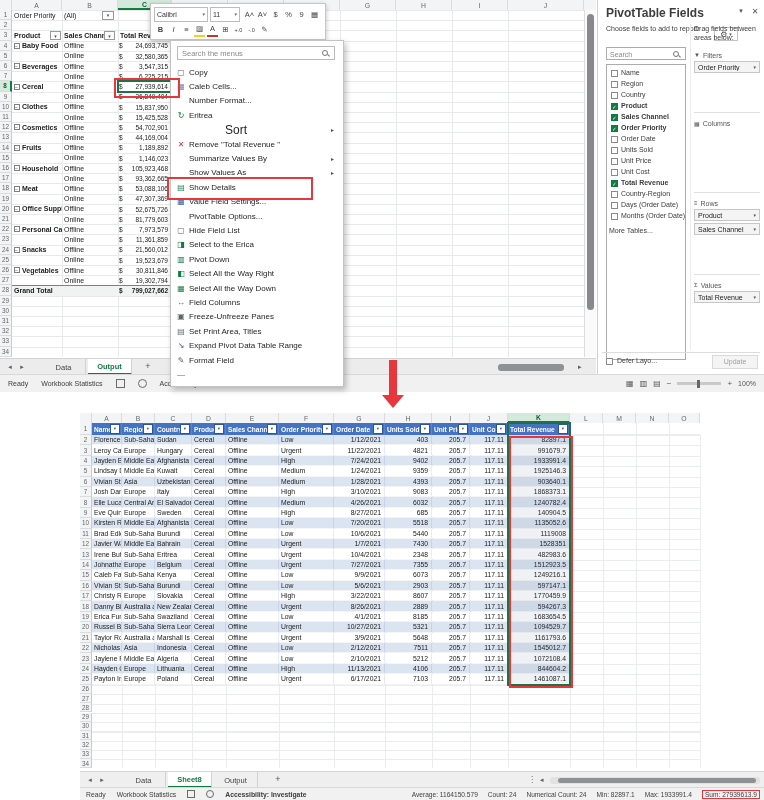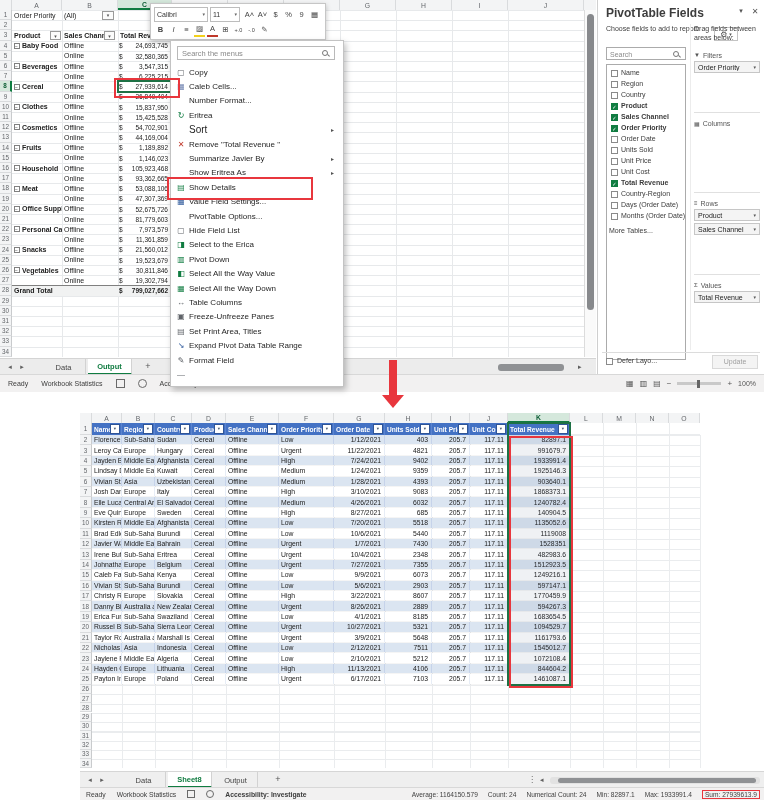--- a/index.html
+++ b/index.html
@@ -276,35 +276,35 @@
     <div class="menu-item" style="top: 52.8px;">
       <div style="width: 16px; flex: 0 0 16px; text-align: center; font-size: 8px; color: rgb(95, 99, 104);"></div>
       <div style="font-size: 8px; color: rgb(31, 31, 31);">Number Format...</div>
     </div>
     <div class="menu-item" style="top: 67.2px;">
       <div style="width: 16px; flex: 0 0 16px; text-align: center; font-size: 8px; color: rgb(16, 124, 65);">↻</div>
       <div style="font-size: 8px; color: rgb(31, 31, 31);">Eritrea</div>
     </div>
     <div class="menu-item" style="top: 81.6px;">
       <div style="width: 16px; flex: 0 0 16px; text-align: center; font-size: 8px; color: rgb(95, 99, 104);"></div>
-      <div style="font-size: 10px; color: rgb(31, 31, 31);">Sort</div>
+      <div style="font-size: 12px; color: rgb(31, 31, 31); margin-left: 36px;">Sort</div>
       <div style="margin-left: auto; font-size: 6px; color: rgb(85, 85, 85); padding-right: 2px;">▸</div>
     </div>
     <div class="menu-item" style="top: 96px;">
       <div style="width: 16px; flex: 0 0 16px; text-align: center; font-size: 8px; color: rgb(192, 57, 43);">✕</div>
       <div style="font-size: 8px; color: rgb(31, 31, 31);">Remove "Total Revenue "</div>
     </div>
     <div class="menu-item" style="top: 110.4px;">
       <div style="width: 16px; flex: 0 0 16px; text-align: center; font-size: 8px; color: rgb(95, 99, 104);"></div>
-      <div style="font-size: 8px; color: rgb(31, 31, 31);">Summarize Javier By</div>
+      <div style="font-size: 8px; color: rgb(31, 31, 31);">Summarize Values By</div>
       <div style="margin-left: auto; font-size: 6px; color: rgb(85, 85, 85); padding-right: 2px;">▸</div>
     </div>
     <div class="menu-item" style="top: 124.8px;">
       <div style="width: 16px; flex: 0 0 16px; text-align: center; font-size: 8px; color: rgb(95, 99, 104);"></div>
-      <div style="font-size: 8px; color: rgb(31, 31, 31);">Show Eritrea As</div>
+      <div style="font-size: 8px; color: rgb(31, 31, 31);">Show Values As</div>
       <div style="margin-left: auto; font-size: 6px; color: rgb(85, 85, 85); padding-right: 2px;">▸</div>
     </div>
     <div class="menu-item" style="top: 139.2px;">
       <div style="width: 16px; flex: 0 0 16px; text-align: center; font-size: 8px; color: rgb(16, 124, 65);">▤</div>
       <div style="font-size: 8px; color: rgb(31, 31, 31);">Show Details</div>
     </div>
     <div class="menu-item" style="top: 153.6px;">
       <div style="width: 16px; flex: 0 0 16px; text-align: center; font-size: 8px; color: rgb(43, 87, 154);">▦</div>
       <div style="font-size: 8px; color: rgb(31, 31, 31);">Value Field Settings...</div>
     </div>
@@ -319,29 +319,29 @@
     <div class="menu-item" style="top: 196.8px;">
       <div style="width: 16px; flex: 0 0 16px; text-align: center; font-size: 8px; color: rgb(16, 124, 65);">◨</div>
       <div style="font-size: 8px; color: rgb(31, 31, 31);">Select to the Erica</div>
     </div>
     <div class="menu-item" style="top: 211.2px;">
       <div style="width: 16px; flex: 0 0 16px; text-align: center; font-size: 8px; color: rgb(16, 124, 65);">▥</div>
       <div style="font-size: 8px; color: rgb(31, 31, 31);">Pivot Down</div>
     </div>
     <div class="menu-item" style="top: 225.6px;">
       <div style="width: 16px; flex: 0 0 16px; text-align: center; font-size: 8px; color: rgb(16, 124, 65);">◧</div>
-      <div style="font-size: 8px; color: rgb(31, 31, 31);">Select All the Way Value</div>
+      <div style="font-size: 8px; color: rgb(31, 31, 31);">Select All the Way Right</div>
     </div>
     <div class="menu-item" style="top: 240px;">
       <div style="width: 16px; flex: 0 0 16px; text-align: center; font-size: 8px; color: rgb(16, 124, 65);">▦</div>
       <div style="font-size: 8px; color: rgb(31, 31, 31);">Select All the Way Down</div>
     </div>
     <div class="menu-item" style="top: 254.4px;">
       <div style="width: 16px; flex: 0 0 16px; text-align: center; font-size: 8px; color: rgb(95, 99, 104);">↔</div>
-      <div style="font-size: 8px; color: rgb(31, 31, 31);">Table Columns</div>
+      <div style="font-size: 8px; color: rgb(31, 31, 31);">Field Columns</div>
     </div>
     <div class="menu-item" style="top: 268.8px;">
       <div style="width: 16px; flex: 0 0 16px; text-align: center; font-size: 8px; color: rgb(95, 99, 104);">▣</div>
       <div style="font-size: 8px; color: rgb(31, 31, 31);">Freeze-Unfreeze Panes</div>
     </div>
     <div class="menu-item" style="top: 283.2px;">
       <div style="width: 16px; flex: 0 0 16px; text-align: center; font-size: 8px; color: rgb(95, 99, 104);">▤</div>
       <div style="font-size: 8px; color: rgb(31, 31, 31);">Set Print Area, Titles</div>
     </div>
     <div class="menu-item" style="top: 297.6px;">

